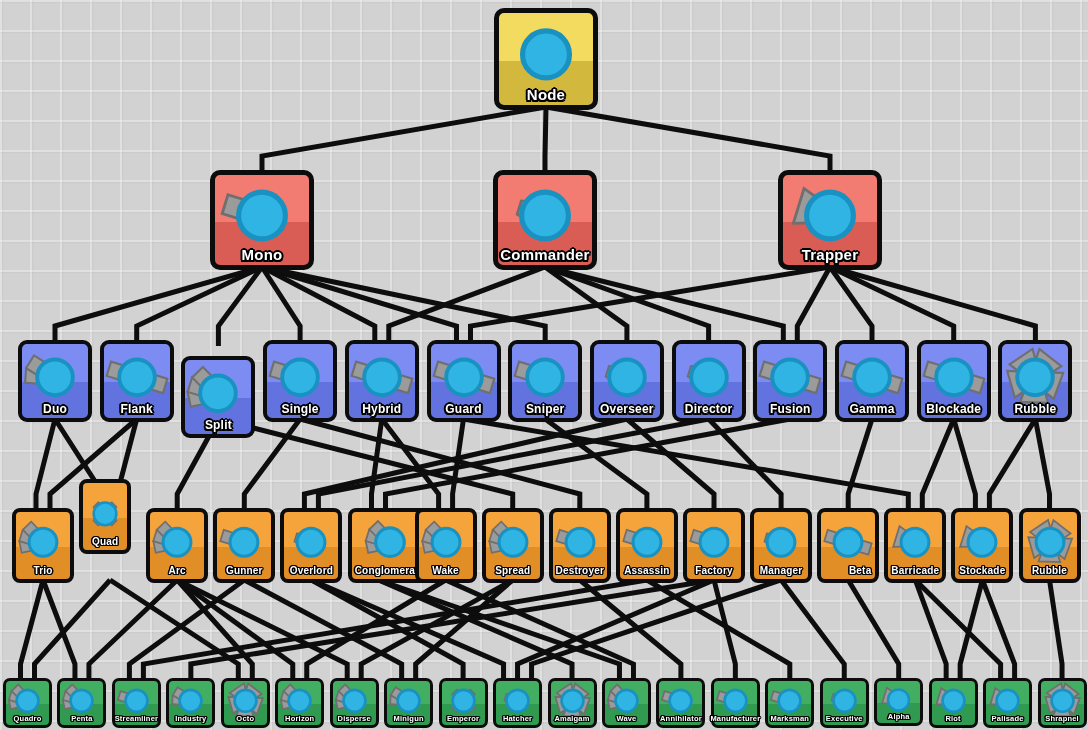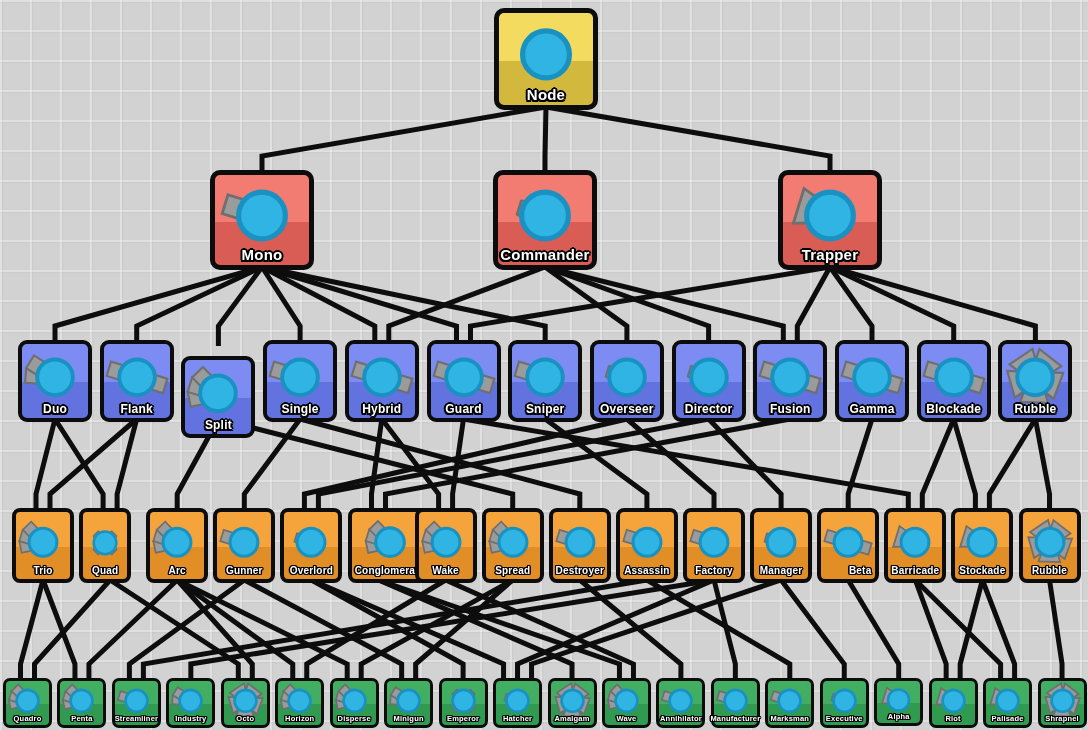--- a/index.html
+++ b/index.html
@@ -279,21 +279,21 @@
         <svg class="tank" viewBox="-31 -37.5 62 75">
           <g transform="translate(0 -3.75)">
             <rect x="1.6" y="-6.72" width="24.8" height="13.44" transform="rotate(168)" fill="#9b9b9b" stroke="#6f6f6f" stroke-width="2"></rect>
             <rect x="1.6" y="-6.72" width="24.8" height="13.44" transform="rotate(197)" fill="#9b9b9b" stroke="#6f6f6f" stroke-width="2"></rect>
             <rect x="1.6" y="-6.72" width="24.8" height="13.44" transform="rotate(226)" fill="#9b9b9b" stroke="#6f6f6f" stroke-width="2"></rect>
             <circle r="16" fill="#2fb4e4" stroke="#1992c2" stroke-width="3.52"></circle>
           </g>
         </svg>
         <span class="lbl small" style="font-size: 10px;">Trio</span>
       </div>
-      <div class="node" style="left: 79.1px; top: 508px; width: 52px; height: 75px; border-width: 4px; border-radius: 8px; background: linear-gradient(rgb(245, 164, 59) 0px, rgb(245, 164, 59) 52%, rgb(225, 142, 39) 52%, rgb(225, 142, 39) 100%);">
+      <div class="node" style="left: 79.1px; top: 479px; width: 52px; height: 75px; border-width: 4px; border-radius: 8px; background: linear-gradient(rgb(245, 164, 59) 0px, rgb(245, 164, 59) 52%, rgb(225, 142, 39) 52%, rgb(225, 142, 39) 100%);">
         <svg class="tank" viewBox="-31 -37.5 62 75">
           <g transform="translate(0 -3.75)">
             <polygon points="1.6,-8.32 18.4,-4.8 18.4,4.8 1.6,8.32" transform="rotate(45)" fill="#9b9b9b" stroke="#6f6f6f" stroke-width="2"></polygon>
             <polygon points="1.6,-8.32 18.4,-4.8 18.4,4.8 1.6,8.32" transform="rotate(135)" fill="#9b9b9b" stroke="#6f6f6f" stroke-width="2"></polygon>
             <polygon points="1.6,-8.32 18.4,-4.8 18.4,4.8 1.6,8.32" transform="rotate(225)" fill="#9b9b9b" stroke="#6f6f6f" stroke-width="2"></polygon>
             <polygon points="1.6,-8.32 18.4,-4.8 18.4,4.8 1.6,8.32" transform="rotate(315)" fill="#9b9b9b" stroke="#6f6f6f" stroke-width="2"></polygon>
             <circle r="16" fill="#2fb4e4" stroke="#1992c2" stroke-width="3.52"></circle>
           </g>
         </svg>
         <span class="lbl small" style="font-size: 10px;">Quad</span>

